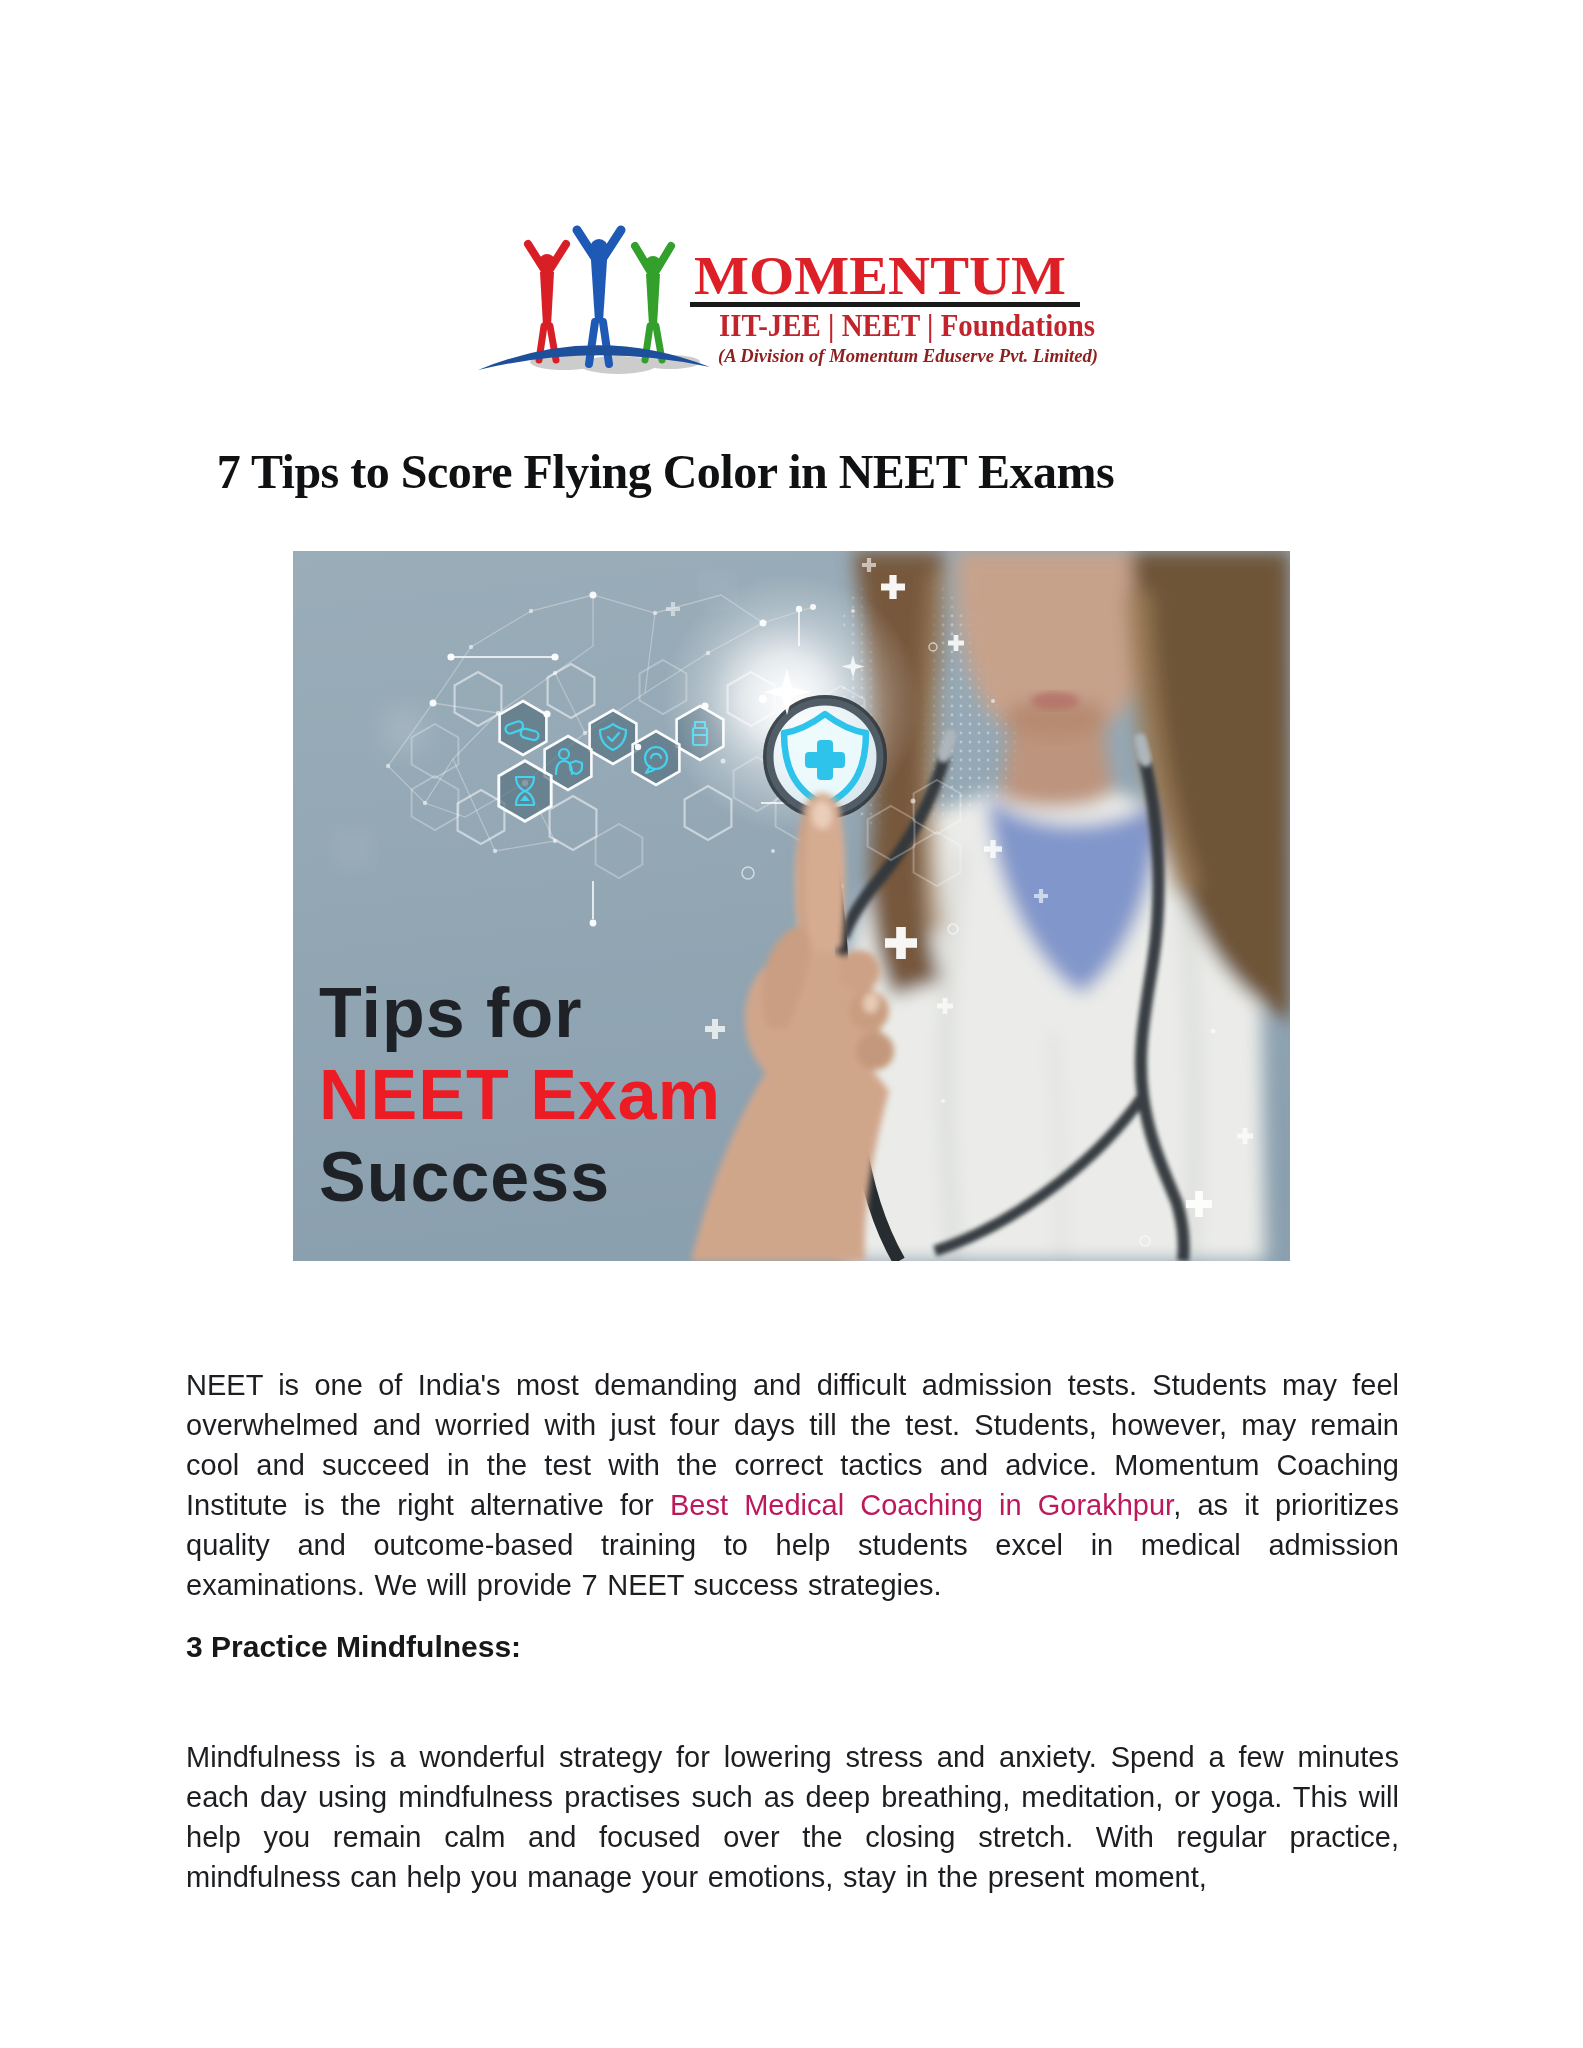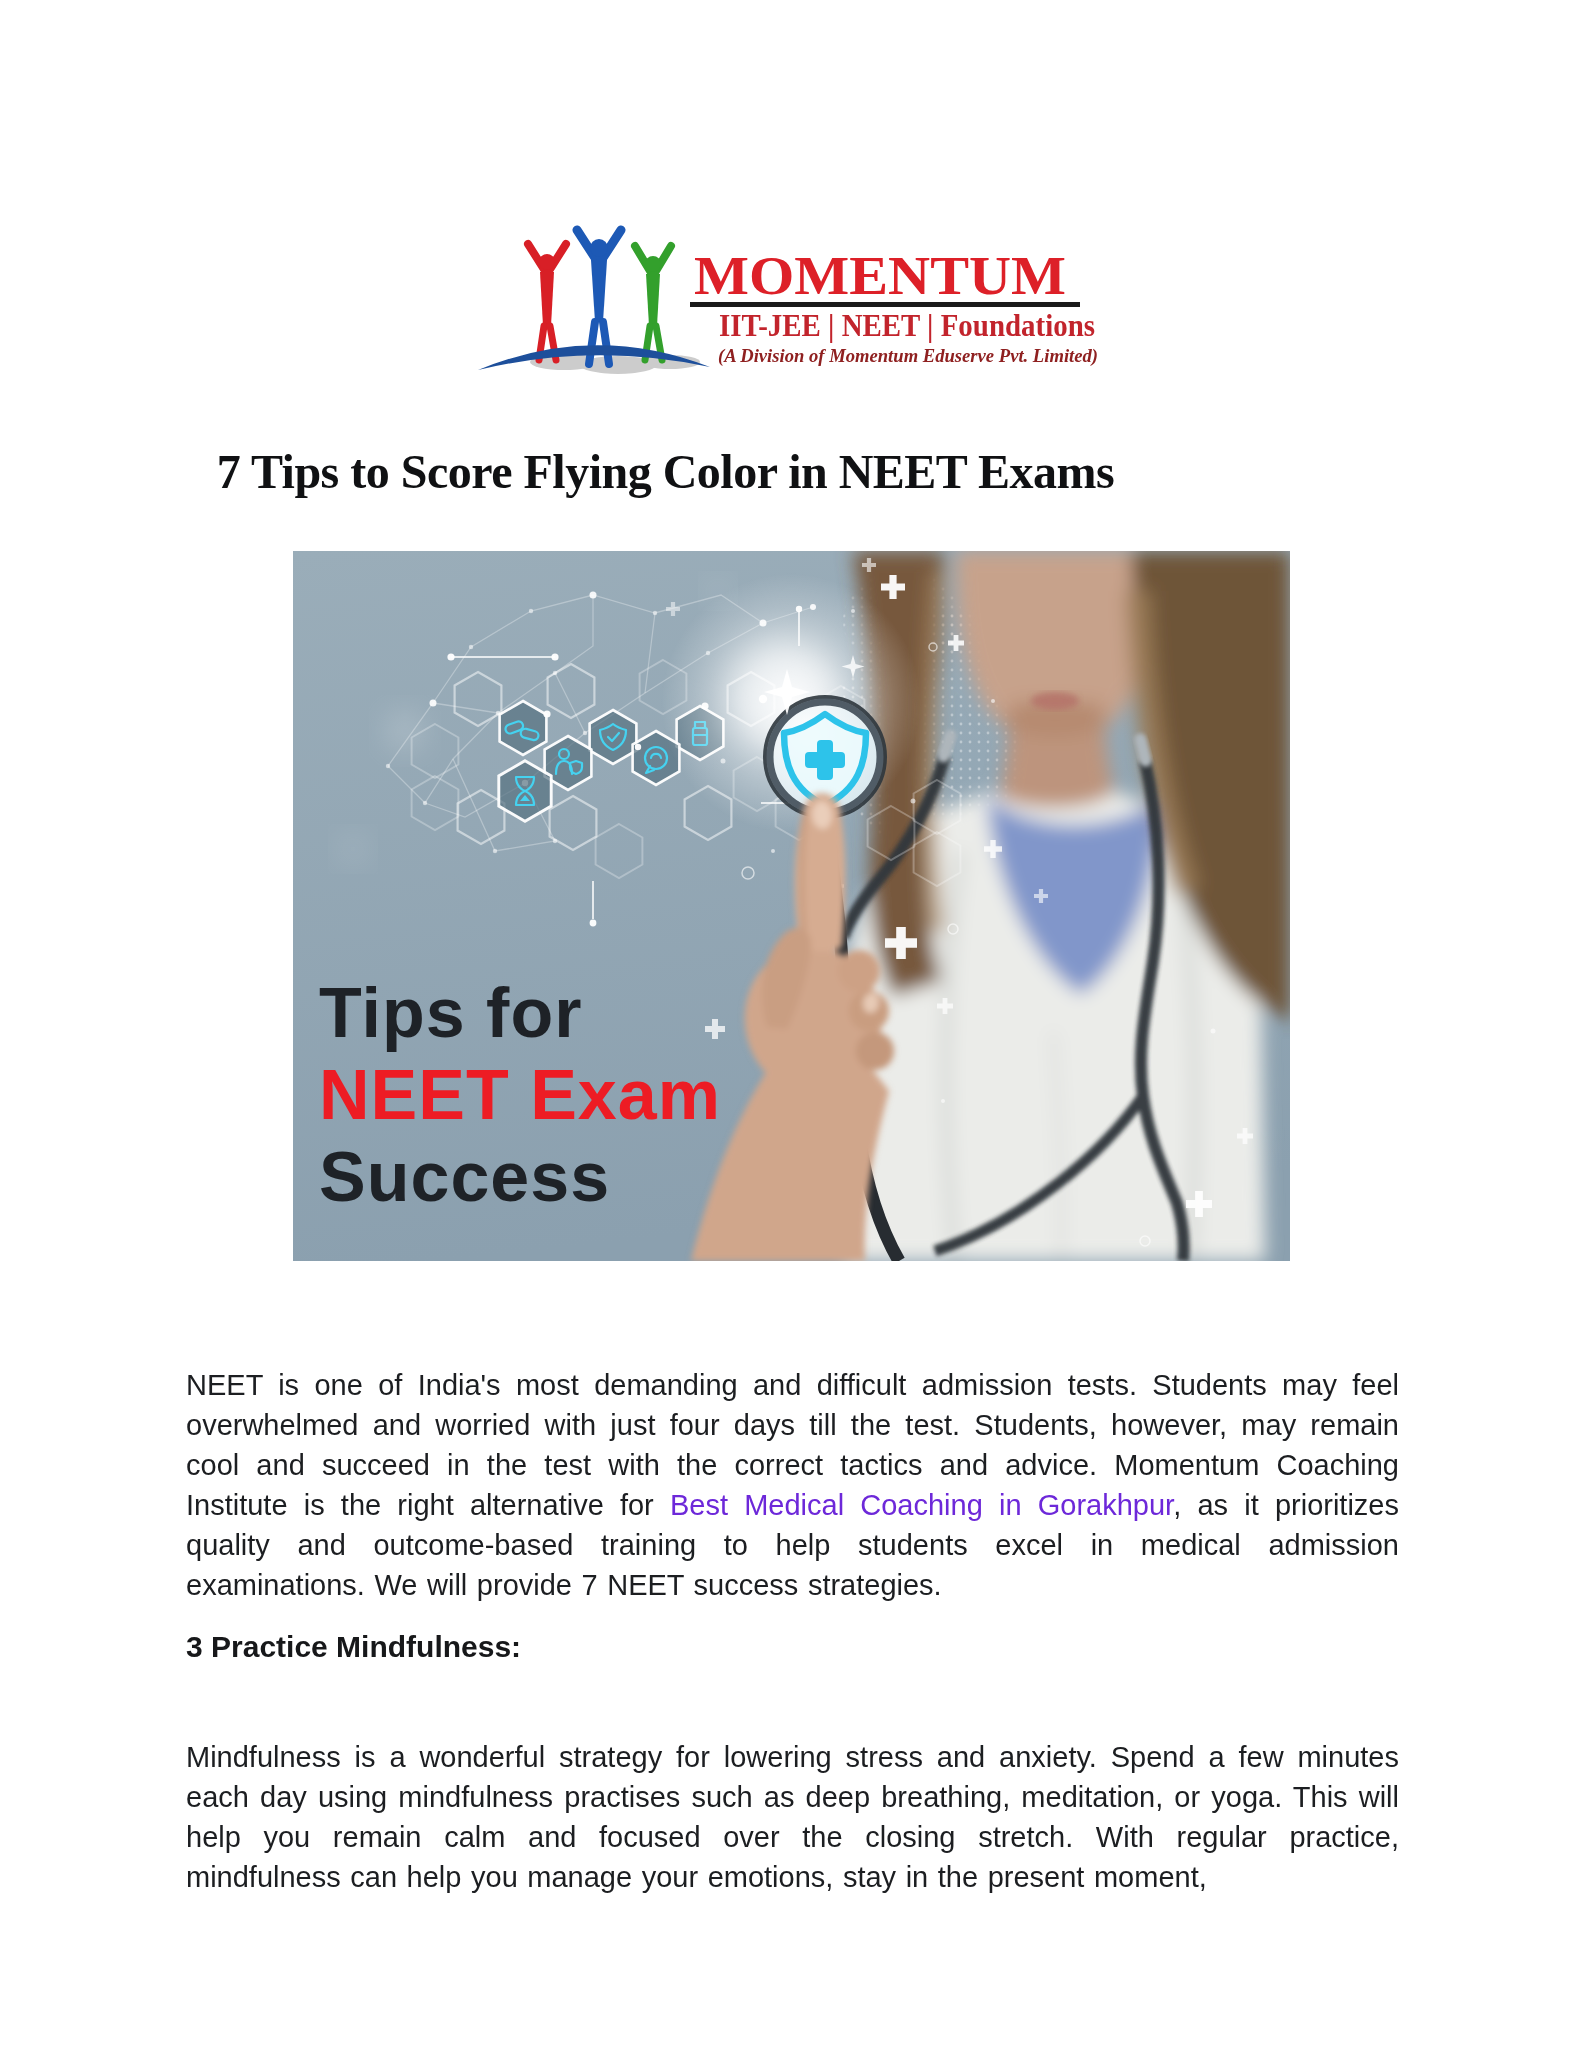--- a/index.html
+++ b/index.html
@@ -8,21 +8,21 @@
   .logo-wrap{position:absolute;left:472px;top:166px;width:640px;height:166px;}
   .page-title{position:absolute;left:0;top:396px;width:1331px;text-align:center;
         font-family:"Liberation Serif",serif;font-weight:bold;font-size:48px;
         letter-spacing:-0.5px;color:#101113;}
   .hero{position:absolute;left:293px;top:503px;width:997px;height:710px;text-align:center;}
   .body-text{position:absolute;left:186px;width:1213px;font-size:29px;line-height:40px;
         color:#1c1e21;text-align:justify;word-spacing:1.5px;}
   .p1{top:1288px;}
   .h1{position:absolute;left:186px;top:1582px;font-size:30px;font-weight:bold;color:#17181a;}
   .p2{top:1660px;}
-  .doc-link{color:#6d28d9;text-decoration:none;cursor:pointer;}
+  .doc-link{color:#be185d;text-decoration:none;cursor:pointer;}
   .hexO{fill:none;stroke:#ffffff;stroke-width:2.2;opacity:.5;}
   .hexO2{fill:none;stroke:#ffffff;stroke-width:2;opacity:.28;}
   .hexF{fill:#54707f;fill-opacity:.72;stroke:#ffffff;stroke-width:2.6;opacity:.95;}
   .mesh{stroke:#ffffff;stroke-width:1.3;opacity:.3;fill:none;}
   .icon{stroke:#45d2f0;stroke-width:2.2;fill:none;stroke-linecap:round;stroke-linejoin:round;}
 </style>
 </head>
 <body>
 
 <div class="page">

